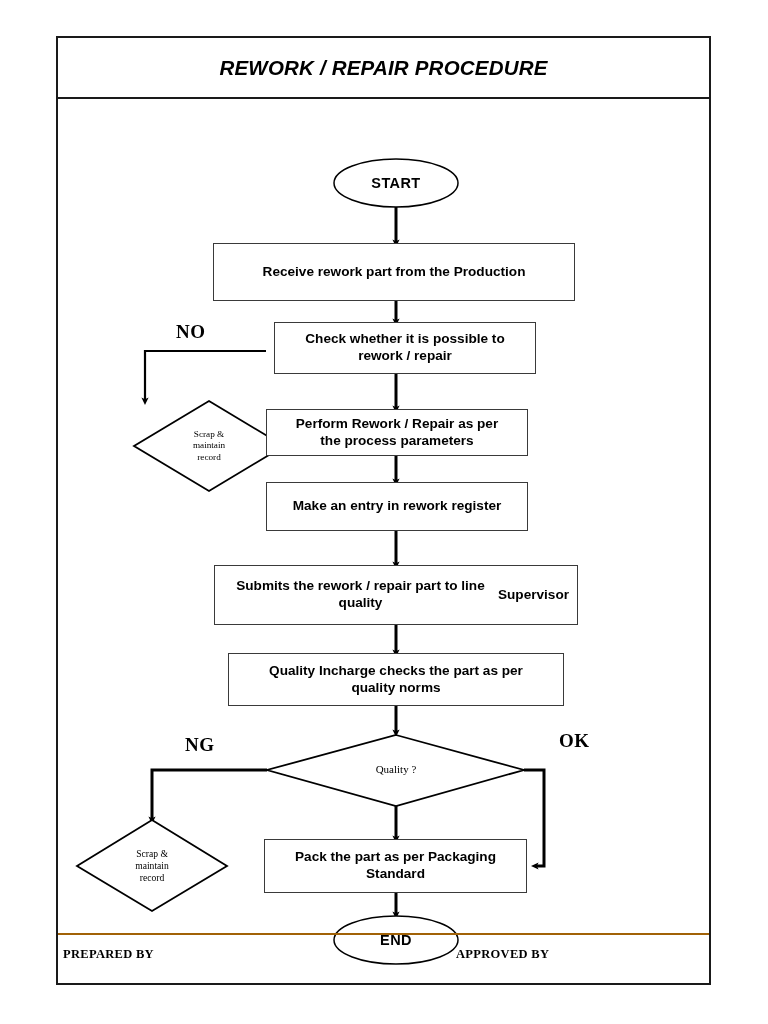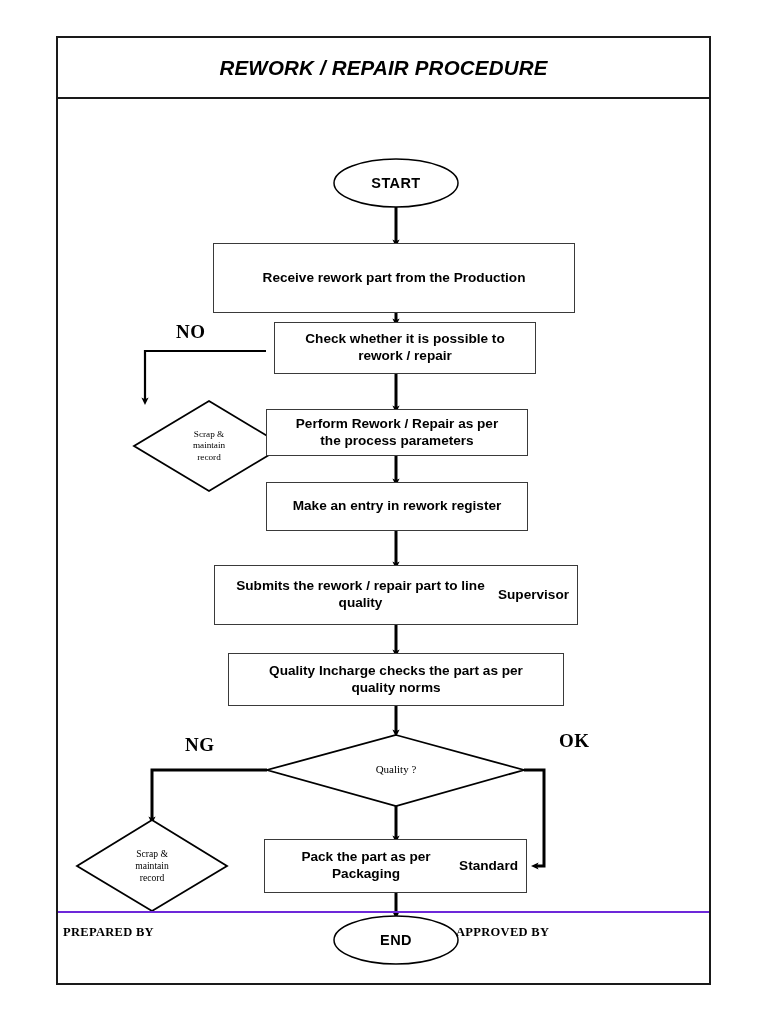--- a/index.html
+++ b/index.html
@@ -46,24 +46,24 @@
     font-weight: bold;
     letter-spacing: 0.2px;
     color: #000;
     font-family: "Liberation Sans", sans-serif;
   }
 
   
   #footer-band {
     position: absolute;
     left: 0;
-    bottom: 16px;
+    bottom: 0;
     width: 100%;
-    height: 56px;
-    border-top: 2px solid #6d28d9;
+    height: 50px;
+    border-top: 2px solid #a16207;
     box-sizing: border-box;
   }
   .footer-label {
     position: absolute;
     top: 12px;
     font-family: "Liberation Serif", serif;
     font-weight: bold;
     font-size: 12.5px;
     color: #000;
     letter-spacing: 0.3px;
@@ -203,21 +203,21 @@
     </svg>
 
     <div class="node" style="left:276px; top:60px; width:124px; height:48px;">
       <span class="terminator-label">START</span>
     </div>
 
     <div class="node" style="left:276px; top:817px; width:124px; height:48px;">
       <span class="terminator-label">END</span>
     </div>
 
-    <div class="node proc" style="left:155px; top:144px; width:362px; height:70px;">
+    <div class="node proc" style="left:155px; top:144px; width:362px; height:58px;">
       <span>Receive rework part from the Production</span>
     </div>
 
     <div class="node proc" style="left:216px; top:223px; width:262px; height:52px; flex-direction:column;">
       <span>Check whether it is possible to</span>
       <span>rework / repair</span>
     </div>
 
     <div class="node proc" style="left:208px; top:310px; width:262px; height:47px; flex-direction:column;">
       <span>Perform Rework / Repair as per</span>
@@ -231,21 +231,21 @@
     <div class="node proc" style="left:156px; top:466px; width:364px; height:60px; ">
       <span>Submits the rework / repair part to line quality</span>
       <span>Supervisor</span>
     </div>
 
     <div class="node proc" style="left:170px; top:554px; width:336px; height:53px; flex-direction:column;">
       <span>Quality Incharge checks the part as per</span>
       <span>quality norms</span>
     </div>
 
-    <div class="node proc" style="left:206px; top:740px; width:263px; height:54px; flex-direction:row;">
+    <div class="node proc" style="left:206px; top:740px; width:263px; height:54px; flex-direction:column;">
       <span>Pack the part as per Packaging</span>
       <span>Standard</span>
     </div>
 
     <div class="node" style="left:96px; top:322px; width:110px; height:50px; flex-direction:column;">
       <span class="diamond-label small">Scrap &amp;</span>
       <span class="diamond-label small">maintain</span>
       <span class="diamond-label small">record</span>
     </div>
 

